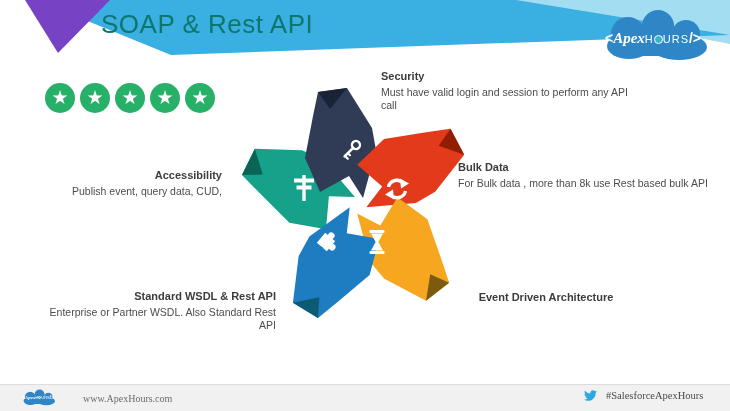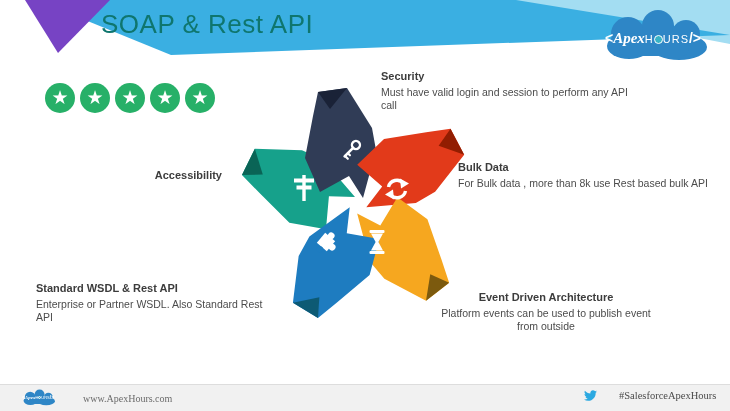--- a/index.html
+++ b/index.html
@@ -35,36 +35,36 @@
     display:flex; align-items:center; justify-content:center; }
   .star-badge span { color:#ffffff; font-size:19px; line-height:1; margin-top:-2px; }
 
   
   .blk { position:absolute; color:#4c4c4c; }
   .blk h3 { font-size:11px; font-weight:700; color:#3c3c3c; margin-bottom:4px; }
   .blk p { font-size:10.5px; line-height:1.28; }
   .blk-security { left:381px; top:70px; width:258px; text-align:left; }
   .blk-bulk { left:458px; top:161px; width:252px; text-align:left; }
   .blk-access { left:20px; top:169px; width:202px; text-align:right; }
-  .blk-wsdl { left:36px; top:282px; width:240px; }
+  .blk-wsdl { left:36px; top:290px; width:240px; text-align:right; }
   .blk-event { left:430px; top:291px; width:232px; text-align:center; }
 
   .pinwheel { position:absolute; left:236px; top:76px; }
 
   
   .footer { position:absolute; left:0; top:384px; width:730px; height:27px;
     background:#f1f1f1; border-top:1px solid #dddddd; }
   .footer-left { position:absolute; left:16px; top:2px; display:flex; align-items:center; gap:23px; }
   .mini-logo { position:relative; width:44px; height:22px; }
   .mini-logo .logo-text { left:0; top:7px; width:44px; font-size:4px; }
   .mini-logo .br { font-size:5px; } .mini-logo .script { font-size:5px; }
   .mini-logo .caps { font-size:4px; letter-spacing:0; }
   .mini-logo .clock { width:3px; height:3px; border-width:0.5px; vertical-align:0; }
   .site-text { font-family:"Liberation Serif", serif; font-size:10px; color:#6b6b6b; }
-  .footer-right { position:absolute; left:583px; top:4px; display:flex; align-items:center; gap:21px; }
+  .footer-right { position:absolute; left:583px; top:4px; display:flex; align-items:center; gap:8px; }
   .hash-text { font-family:"Liberation Serif", serif; font-size:10.5px; color:#4a4a4a; }
 </style>
 </head>
 <body>
 
 <div class="hdr-light"></div>
 <div class="hdr-banner"></div>
 <div class="hdr-purple"></div>
 <div class="hdr-title">SOAP &amp; Rest API</div>
 
@@ -160,28 +160,28 @@
 <div class="blk blk-security">
   <h3>Security</h3>
   <p>Must have valid login and session to perform any API call</p>
 </div>
 <div class="blk blk-bulk">
   <h3>Bulk Data</h3>
   <p>For Bulk data , more than 8k use Rest based bulk API</p>
 </div>
 <div class="blk blk-event">
   <h3>Event Driven Architecture</h3>
-  <p>Platform events can be used to publish event from outside</p>
 </div>
 <div class="blk blk-wsdl">
   <h3>Standard WSDL &amp; Rest API</h3>
   <p>Enterprise or Partner WSDL. Also Standard Rest API</p>
 </div>
 <div class="blk blk-access">
   <h3>Accessibility</h3>
+  <p>Publish event, query data, CUD,</p>
 </div>
 
 <div class="footer">
   <div class="footer-left">
     <div class="mini-logo">
       <svg width="44" height="22" viewBox="0 0 140 58">
         <g fill="#2e86c6">
           <circle cx="45" cy="26" r="17"></circle>
           <circle cx="75" cy="18" r="16"></circle>
           <circle cx="103" cy="26" r="14"></circle>

